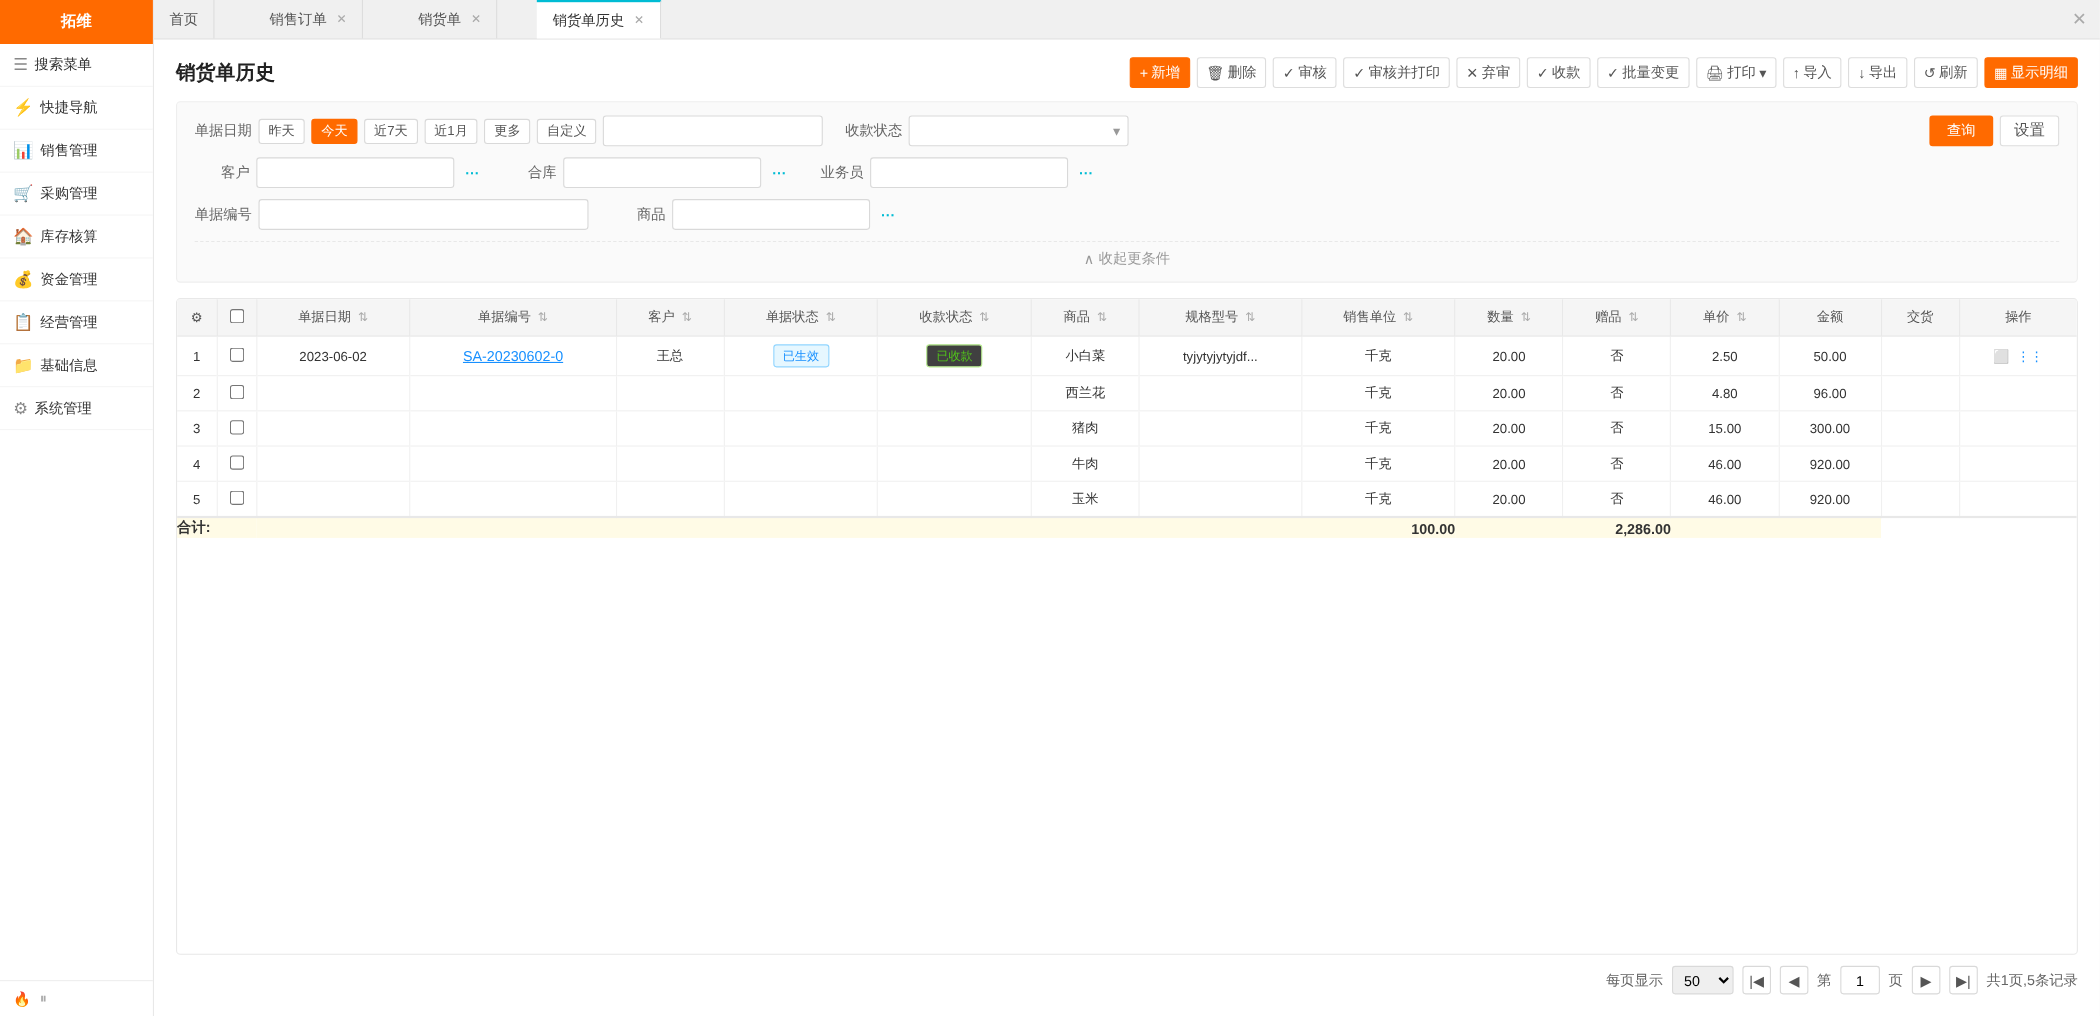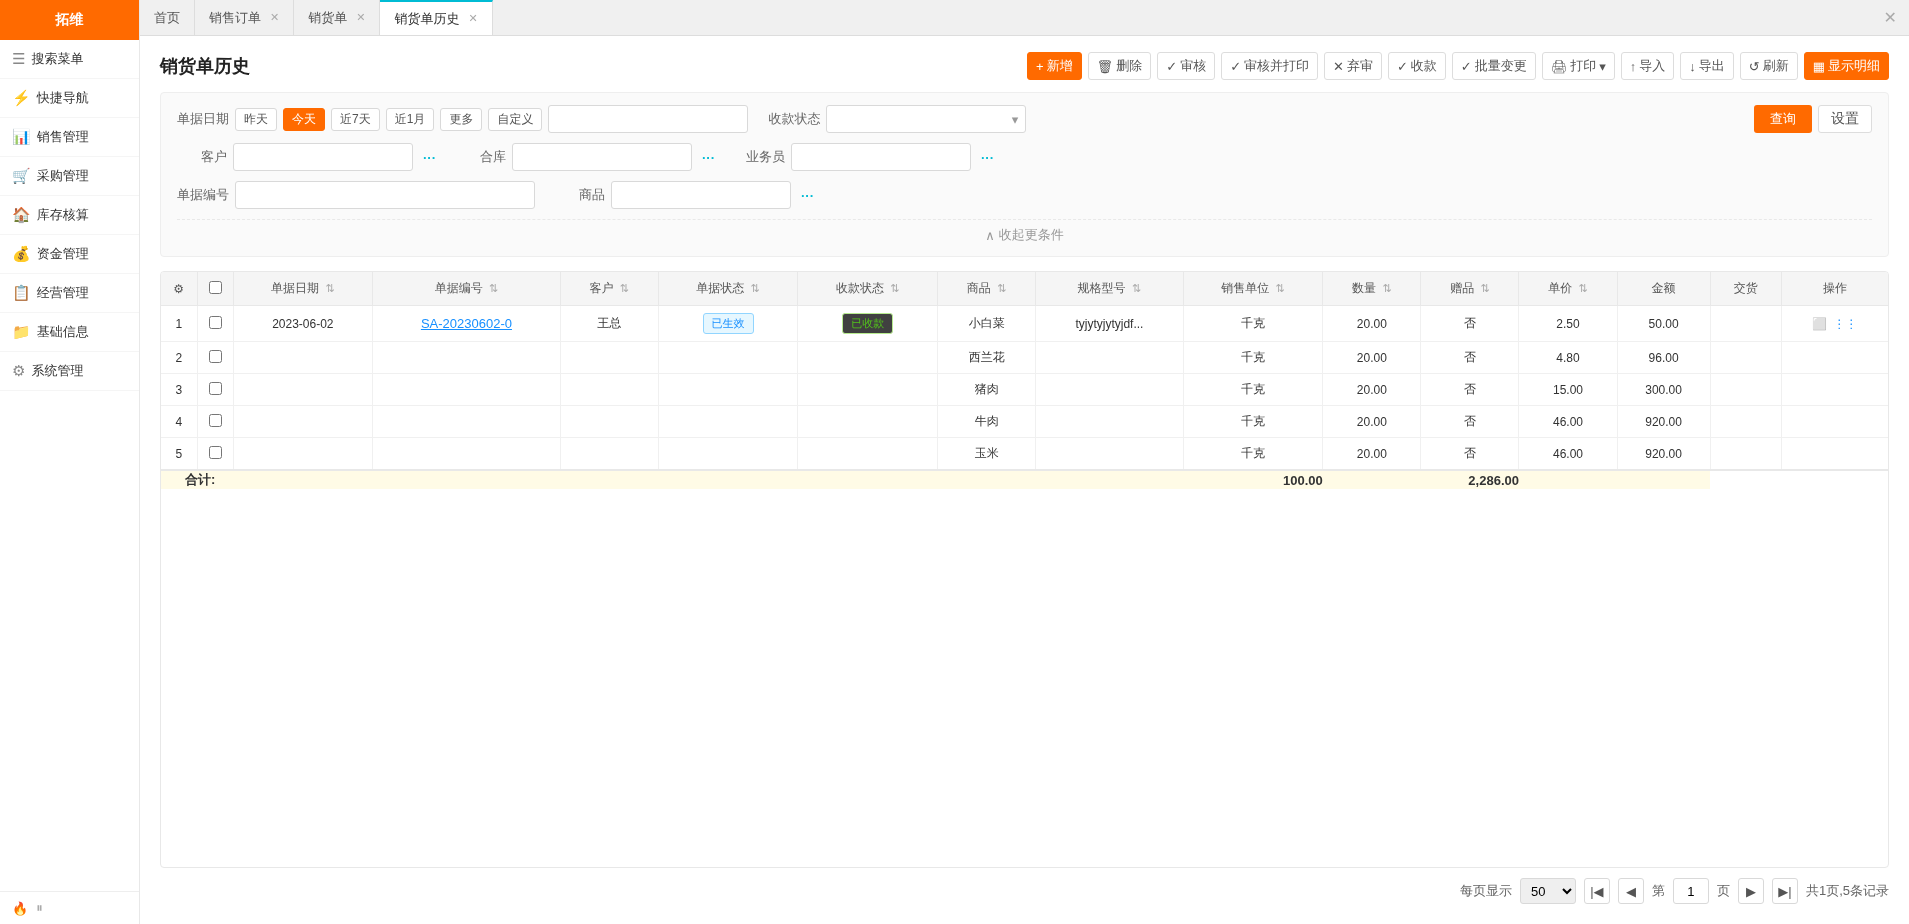--- a/index.html
+++ b/index.html
@@ -54,20 +54,21 @@
     }
 
     
     .tab-bar {
       display: flex;
       align-items: center;
       background: #f0f0f0;
       border-bottom: 1px solid #ddd;
       height: 36px;
       flex-shrink: 0;
+      gap: 36px;
     }
     .tab {
       display: flex;
       align-items: center;
       padding: 0 14px;
       height: 100%;
       cursor: pointer;
       color: #555;
       border-right: 1px solid #ddd;
       gap: 5px;
@@ -277,21 +278,20 @@
     .sort-icon { color: #aaa; margin-left: 3px; font-size: 11px; }
 
     
     .summary-row {
       background: #fffbe6;
       border-top: 2px solid #e8e8e8;
     }
     .summary-row td {
       font-weight: bold;
       color: #333;
-      padding-left: 24px;
     }
 
     
     .pagination {
       display: flex;
       align-items: center;
       justify-content: flex-end;
       padding: 10px 0 4px;
       gap: 8px;
     }

